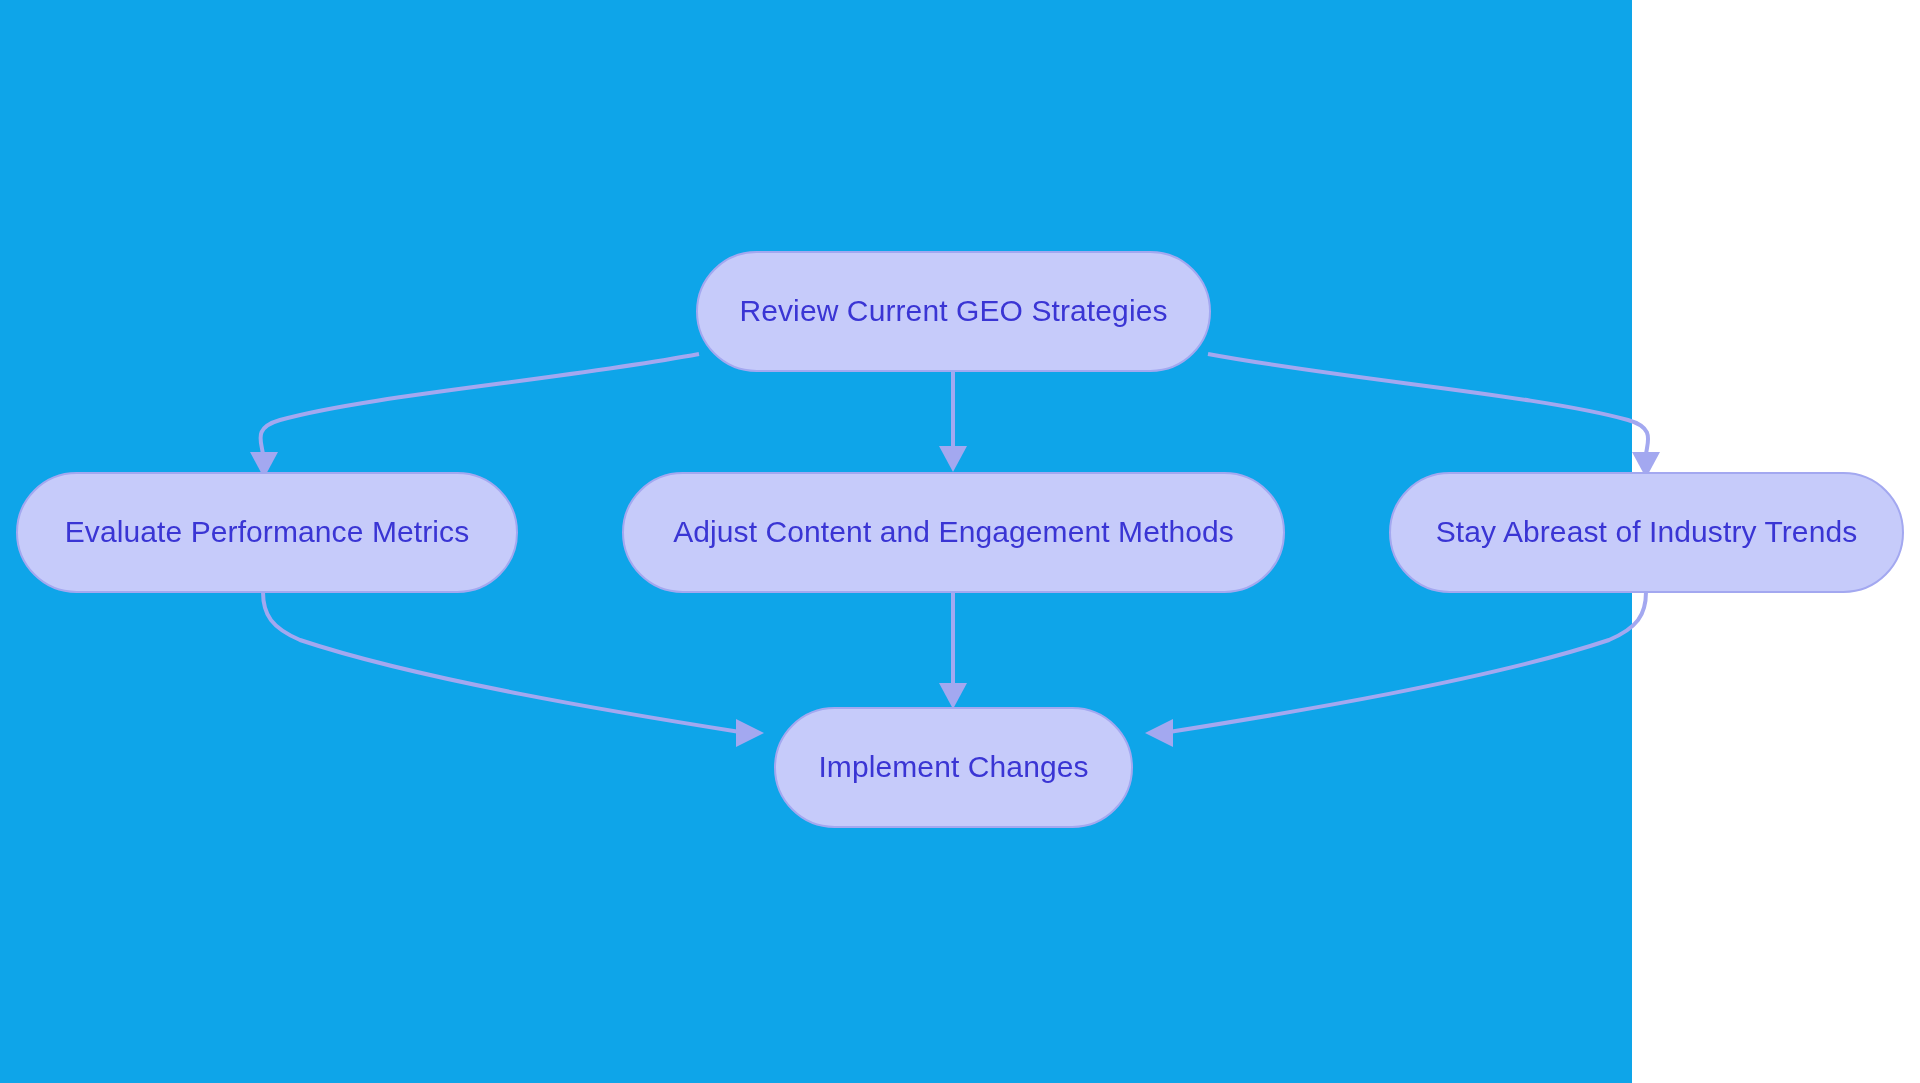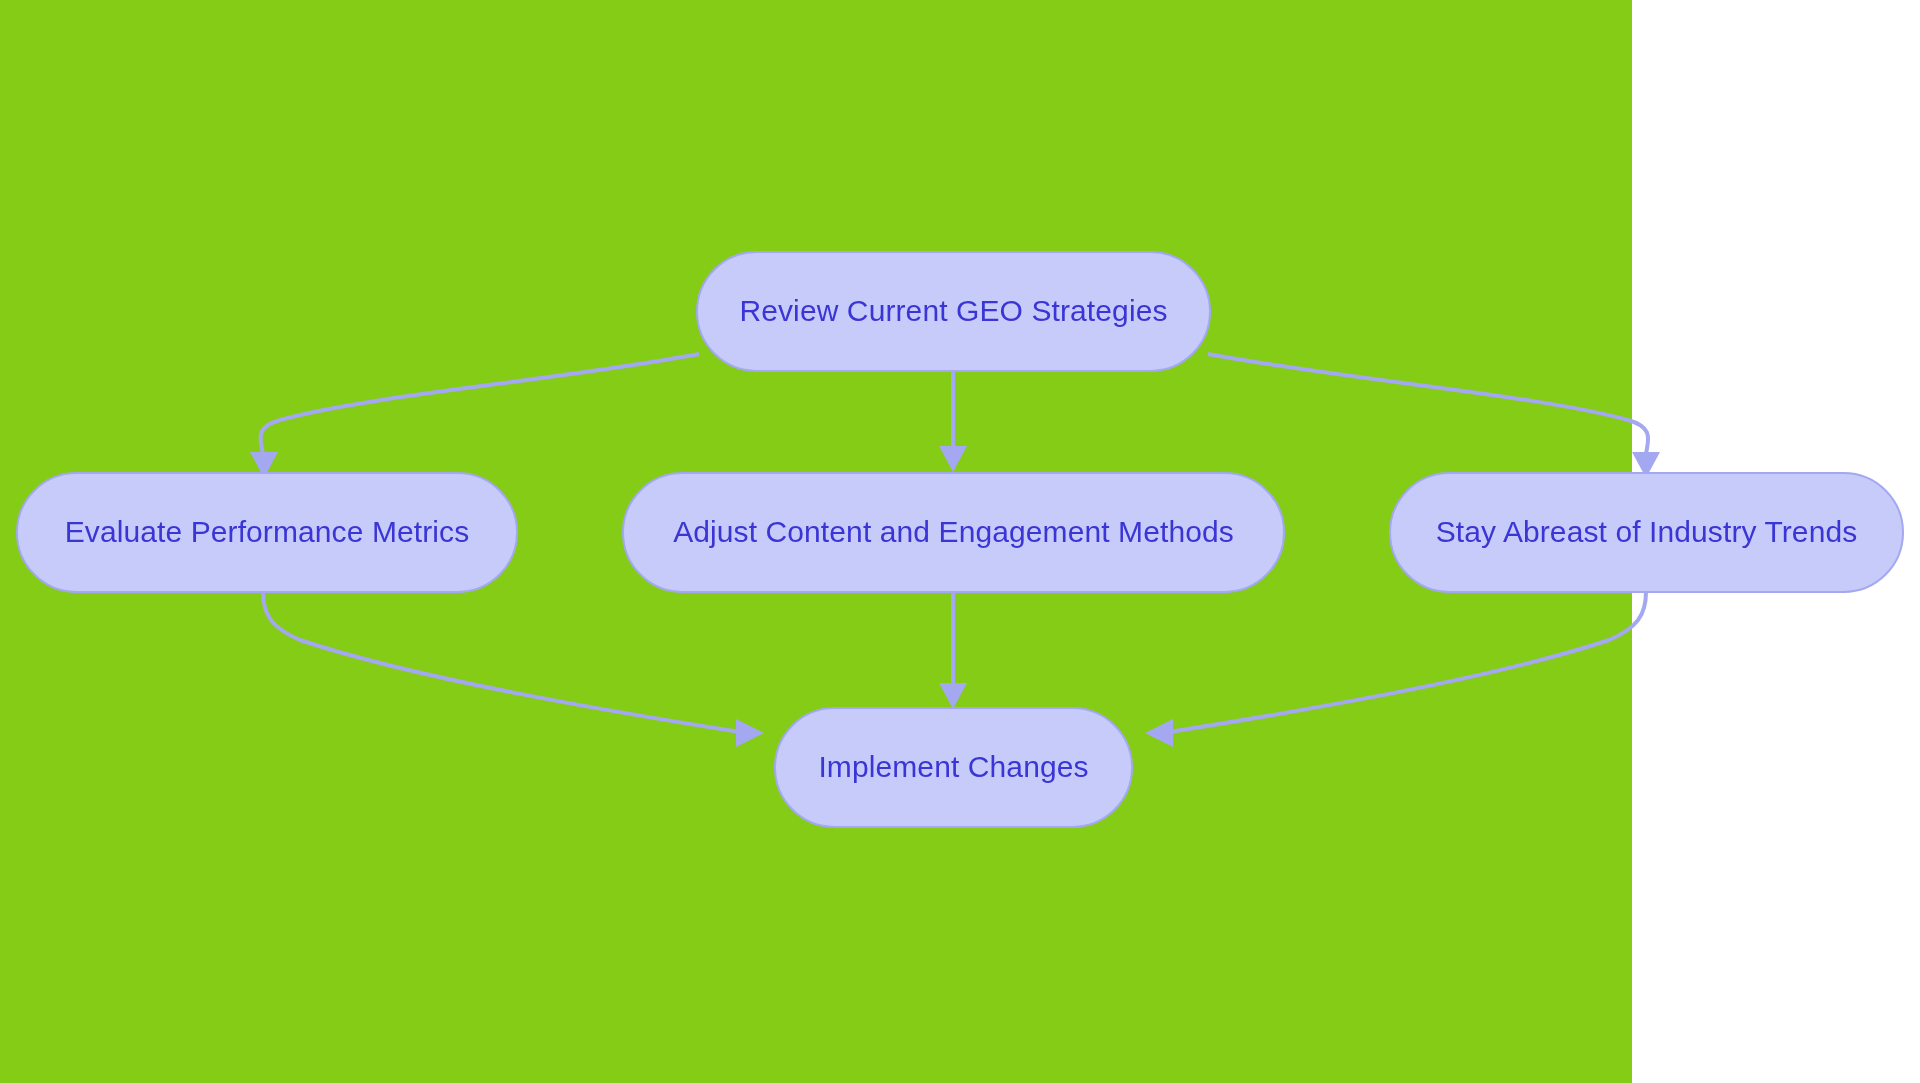--- a/index.html
+++ b/index.html
@@ -11,21 +11,21 @@
   body {
     width: 1920px;
     height: 1083px;
     overflow: hidden;
     font-family: "Liberation Sans", "DejaVu Sans", sans-serif;
   }
   #flowchart-canvas {
     position: relative;
     width: 1632px;
     height: 1083px;
-    background: #84cc16;
+    background: #0ea5e9;
   }
   svg.diagram {
     display: block;
     width: 1920px;
     height: 1083px;
   }
   .node-shape {
     fill: #c6cbfa;
     stroke: #a3a8f0;
     stroke-width: 2;

